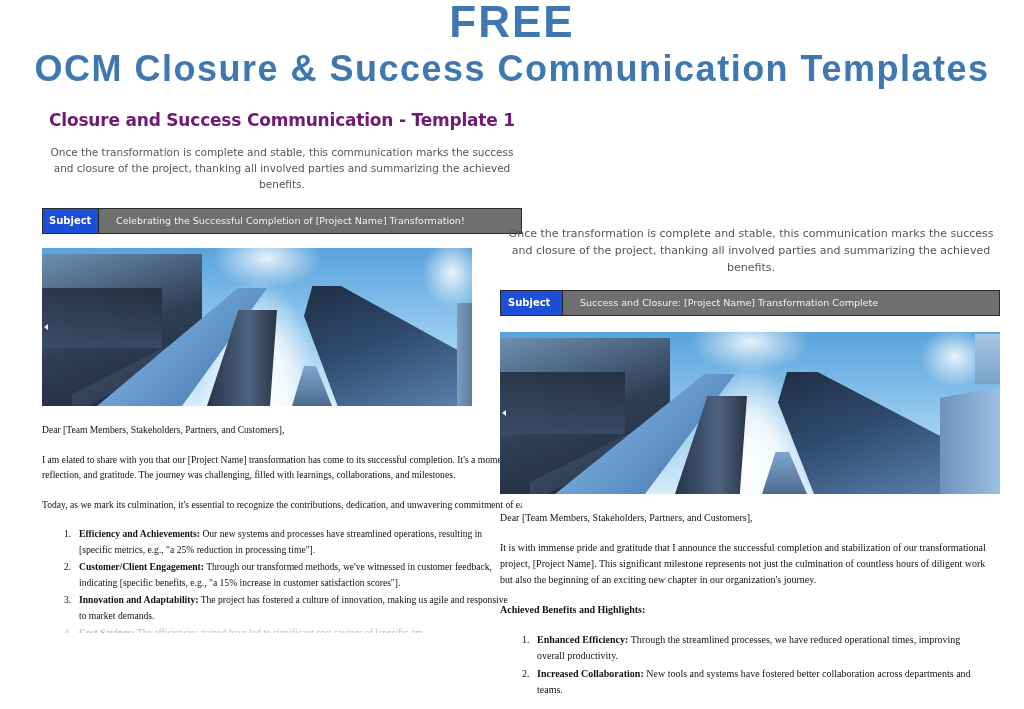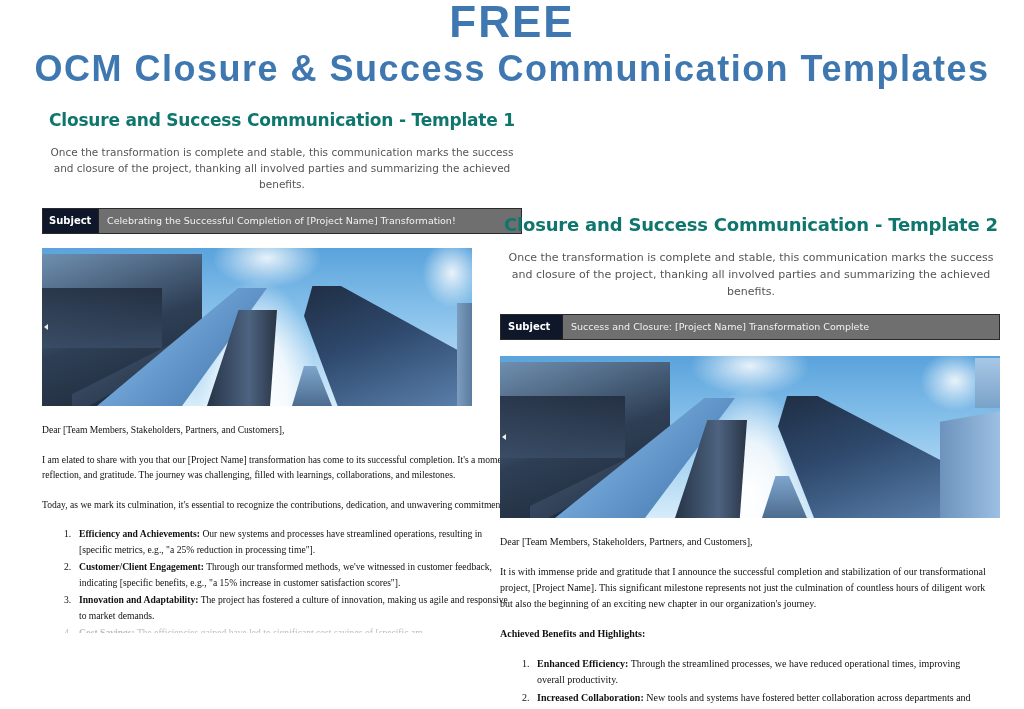--- a/index.html
+++ b/index.html
@@ -11,45 +11,45 @@
       color: #3f78b0; font-family: "Liberation Sans", sans-serif; font-weight: bold;
     }
     .hero-free { top: -2px; font-size: 44px; letter-spacing: 2px; line-height: 48px; }
     .hero-sub { top: 48px; font-size: 36px; letter-spacing: 1.5px; line-height: 42px; }
 
     .template { position: absolute; }
     .t1 { left: 42px; top: 108px; width: 480px; height: 601px; overflow: hidden; }
     .t2 { left: 500px; top: 213px; width: 502px; height: 496px; overflow: hidden; }
 
     .t-heading {
-      text-align: center; color: #0f766e; font-weight: bold;
+      text-align: center; color: #701a75; font-weight: bold;
       font-family: "DejaVu Sans", sans-serif; font-size: 17px; line-height: 24px;
       letter-spacing: -0.2px;
     }
     .t2 .t-heading { font-size: 18px; }
     .t-desc {
       text-align: center; color: #555; font-family: "DejaVu Sans", sans-serif;
       font-size: 10.5px; line-height: 16px; margin-top: 12px; padding: 0 6px;
     }
     .t2 .t-desc { font-size: 11px; line-height: 17px; }
 
     .subject-bar {
       display: flex; height: 26px; border: 1px solid #2a2a2a; margin-top: 16px;
       background: #6f6f6f;
     }
     .t2 .subject-bar { margin-top: 14px; }
     .subject-label {
-      width: 56px; background: #0f172a; color: #fff; font-weight: bold;
+      width: 56px; background: #1d4ed8; color: #fff; font-weight: bold;
       font-family: "DejaVu Sans", sans-serif; font-size: 10px; line-height: 24px;
       padding-left: 6px; border-right: 1px solid #222;
     }
     .t2 .subject-label { width: 62px; padding-left: 7px; }
     .subject-value {
       flex: 1; color: #f2f2f2; font-family: "DejaVu Sans", sans-serif; font-size: 9.5px;
-      line-height: 24px; padding-left: 8px; white-space: nowrap; overflow: hidden;
+      line-height: 24px; padding-left: 17px; white-space: nowrap; overflow: hidden;
     }
 
     .banner {
       position: relative; overflow: hidden; margin-top: 14px;
       background: linear-gradient(180deg, #5aa3dc 0%, #8cc4ec 45%, #d6ecfa 100%);
     }
     .t1 .banner { width: 430px; height: 158px; }
     .t2 .banner { width: 500px; height: 162px; margin-top: 16px; }
     .banner .sun {
       position: absolute; width: 120px; height: 220px; left: 50%; top: 30px;
@@ -134,21 +134,20 @@
       </li>
       <li class="fade-row">
         <span class="num">4.</span>
         <b>Cost Savings:</b><span> The efficiencies gained have led to significant cost savings of [specific am</span>
       </li>
     </ol>
   </div>
 </section>
 
 <section class="template t2">
-  <div class="t-heading">Closure and Success Communication - Template 2</div>
   <div class="t-desc">Once the transformation is complete and stable, this communication marks the success and closure of the project, thanking all involved parties and summarizing the achieved benefits.</div>
 
   <div class="subject-bar" style="width:500px;">
     <div class="subject-label">Subject</div>
     <div class="subject-value">Success and Closure: [Project Name] Transformation Complete</div>
   </div>
 
   <div class="banner">
     <div class="sun"></div>
     <div class="cloud" style="left:190px;top:-20px;width:120px;height:60px;"></div>

